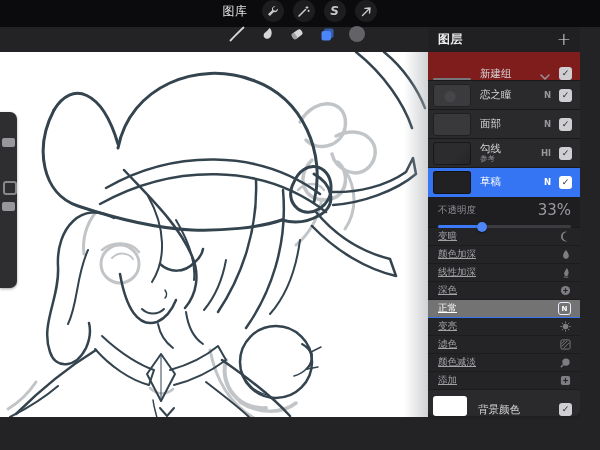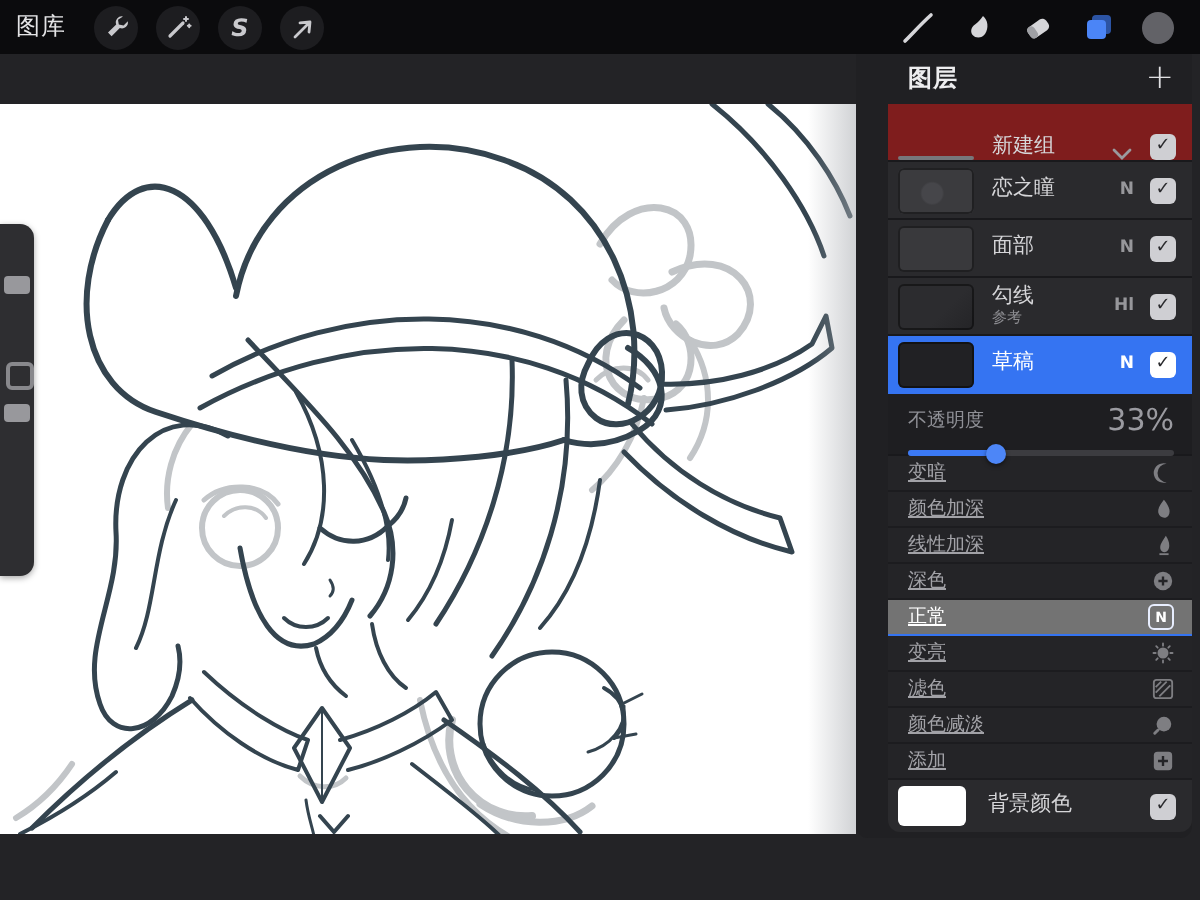--- a/index.html
+++ b/index.html
@@ -3,21 +3,21 @@
 <meta charset="utf-8">
 <style>
   html,body{margin:0;padding:0;}
   body{width:600px;height:450px;position:relative;overflow:hidden;
        background:#232326;font-family:"DejaVu Sans","Liberation Sans",sans-serif;
        -webkit-font-smoothing:antialiased;}
   .stage{position:absolute;inset:0;}
 
   
   .toolbar{position:absolute;left:0;top:0;width:600px;height:27px;background:#0b0b0d;
-           display:flex;align-items:center;justify-content:space-between;z-index:30;}
+           display:flex;align-items:center;justify-content:space-between;z-index:30;flex-direction:column;}
   .tb-left{display:flex;align-items:center;gap:0;padding-left:8px;}
   .gallery{color:#e4e4e6;font-size:12px;letter-spacing:.5px;margin-right:14px;cursor:default;}
   .tbi{width:22px;height:22px;border-radius:50%;background:#1d1d20;display:flex;align-items:center;
        justify-content:center;margin-right:9px;color:#c9c9cd;font-size:11px;}
   .tbi svg{display:block;}
   .tbi.txt{font-style:italic;font-weight:bold;font-size:12px;}
   .tb-right{display:flex;align-items:center;gap:0;padding-right:6px;}
   .tbr{width:30px;height:24px;display:flex;align-items:center;justify-content:center;}
 
   
@@ -27,21 +27,21 @@
                background:linear-gradient(to right,rgba(170,173,178,0),rgba(170,173,178,.55));}
 
   
   .sidebar{position:absolute;left:0;top:112px;width:17px;height:176px;background:#2e2e31;
            border-radius:0 7px 7px 0;z-index:20;box-shadow:0 1px 3px rgba(0,0,0,.35);}
   .s-handle{position:absolute;left:2px;width:13px;height:9px;border-radius:2px;background:#98989c;}
   .s-mod{position:absolute;left:3px;width:10px;height:10px;border:2px solid #88888c;border-radius:3px;}
 
   
   .panel{position:absolute;left:428px;top:27px;width:152px;height:392px;background:#202023;
-         border-radius:0 0 6px 6px;z-index:25;padding-left:16px;}
+         border-radius:0 0 6px 6px;z-index:25;}
   .p-header{height:25px;display:flex;align-items:center;justify-content:space-between;
             padding:0 9px 0 10px;}
   .p-title{color:#ededef;font-size:12px;font-weight:bold;letter-spacing:.5px;}
   .p-add{color:#e0e0e2;font-size:17px;line-height:17px;font-weight:300;cursor:default;}
 
   .lrow{height:29px;background:#2a2a2d;border-bottom:1px solid #19191c;box-sizing:border-box;
         display:flex;align-items:center;padding:0 8px 0 5px;position:relative;}
   .lrow.group{background:#7f1d1d;align-items:flex-end;}
   .lrow.selected{background:#3574f2;border-bottom-color:#3574f2;}
   .thumb{width:38px;height:23px;border-radius:3px;margin-right:9px;flex:0 0 auto;
@@ -72,21 +72,21 @@
   .brow{height:18px;background:#242427;border-bottom:1px solid #1c1c1f;box-sizing:border-box;
         display:flex;align-items:center;justify-content:space-between;padding:0 9px 0 10px;}
   .brow.selected{background:#737373;border-bottom-color:#3574f2;}
   .bname{color:#a2a2a7;font-size:9.5px;text-decoration:underline;}
   .brow.selected .bname{color:#ffffff;}
   .bicon{display:flex;align-items:center;opacity:.85;}
   .nbadge{width:11px;height:11px;border:1px solid #e8eeff;border-radius:3px;color:#ffffff;
           font-size:7px;font-weight:bold;display:flex;align-items:center;justify-content:center;}
 
   
-  .bgrow{height:26px;background:#2a2a2d;display:flex;align-items:center;
+  .bgrow{height:26px;background:#2a2a2d;display:flex;align-items:flex-end;
          padding:0 8px 0 5px;border-radius:0 0 6px 6px;}
   .swatch{width:34px;height:20px;background:#ffffff;border-radius:3px;margin-right:11px;flex:0 0 auto;}
 </style>
 </head>
 <body>
 
 <div class="stage">
 
   <div class="toolbar">
     <div class="tb-left">

